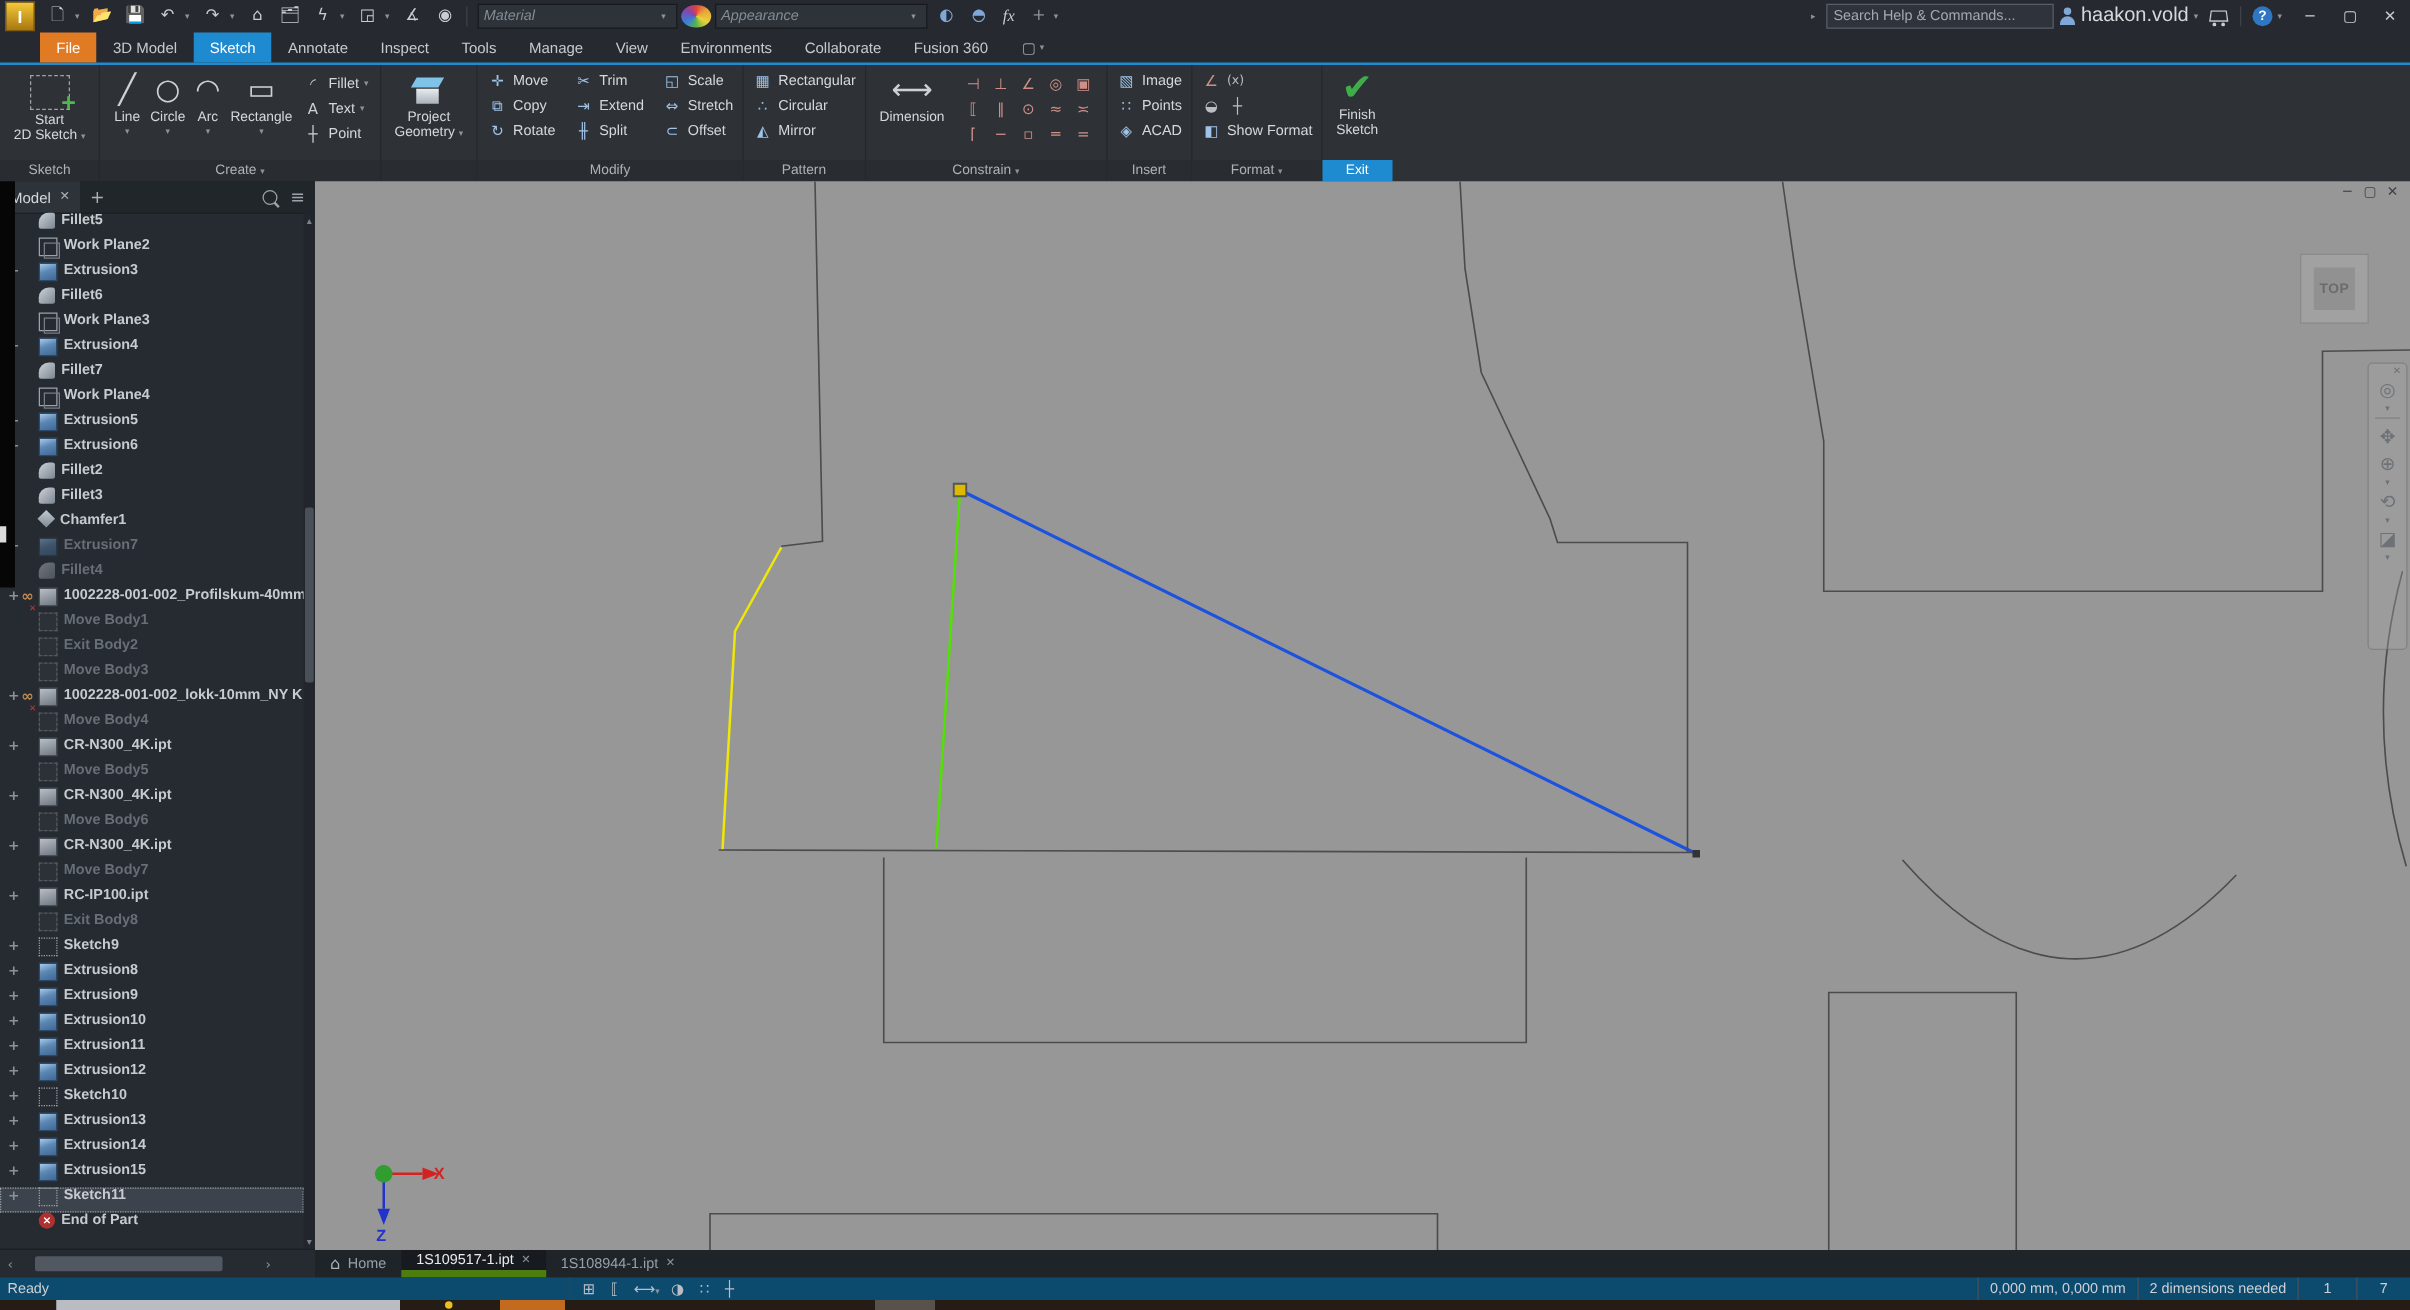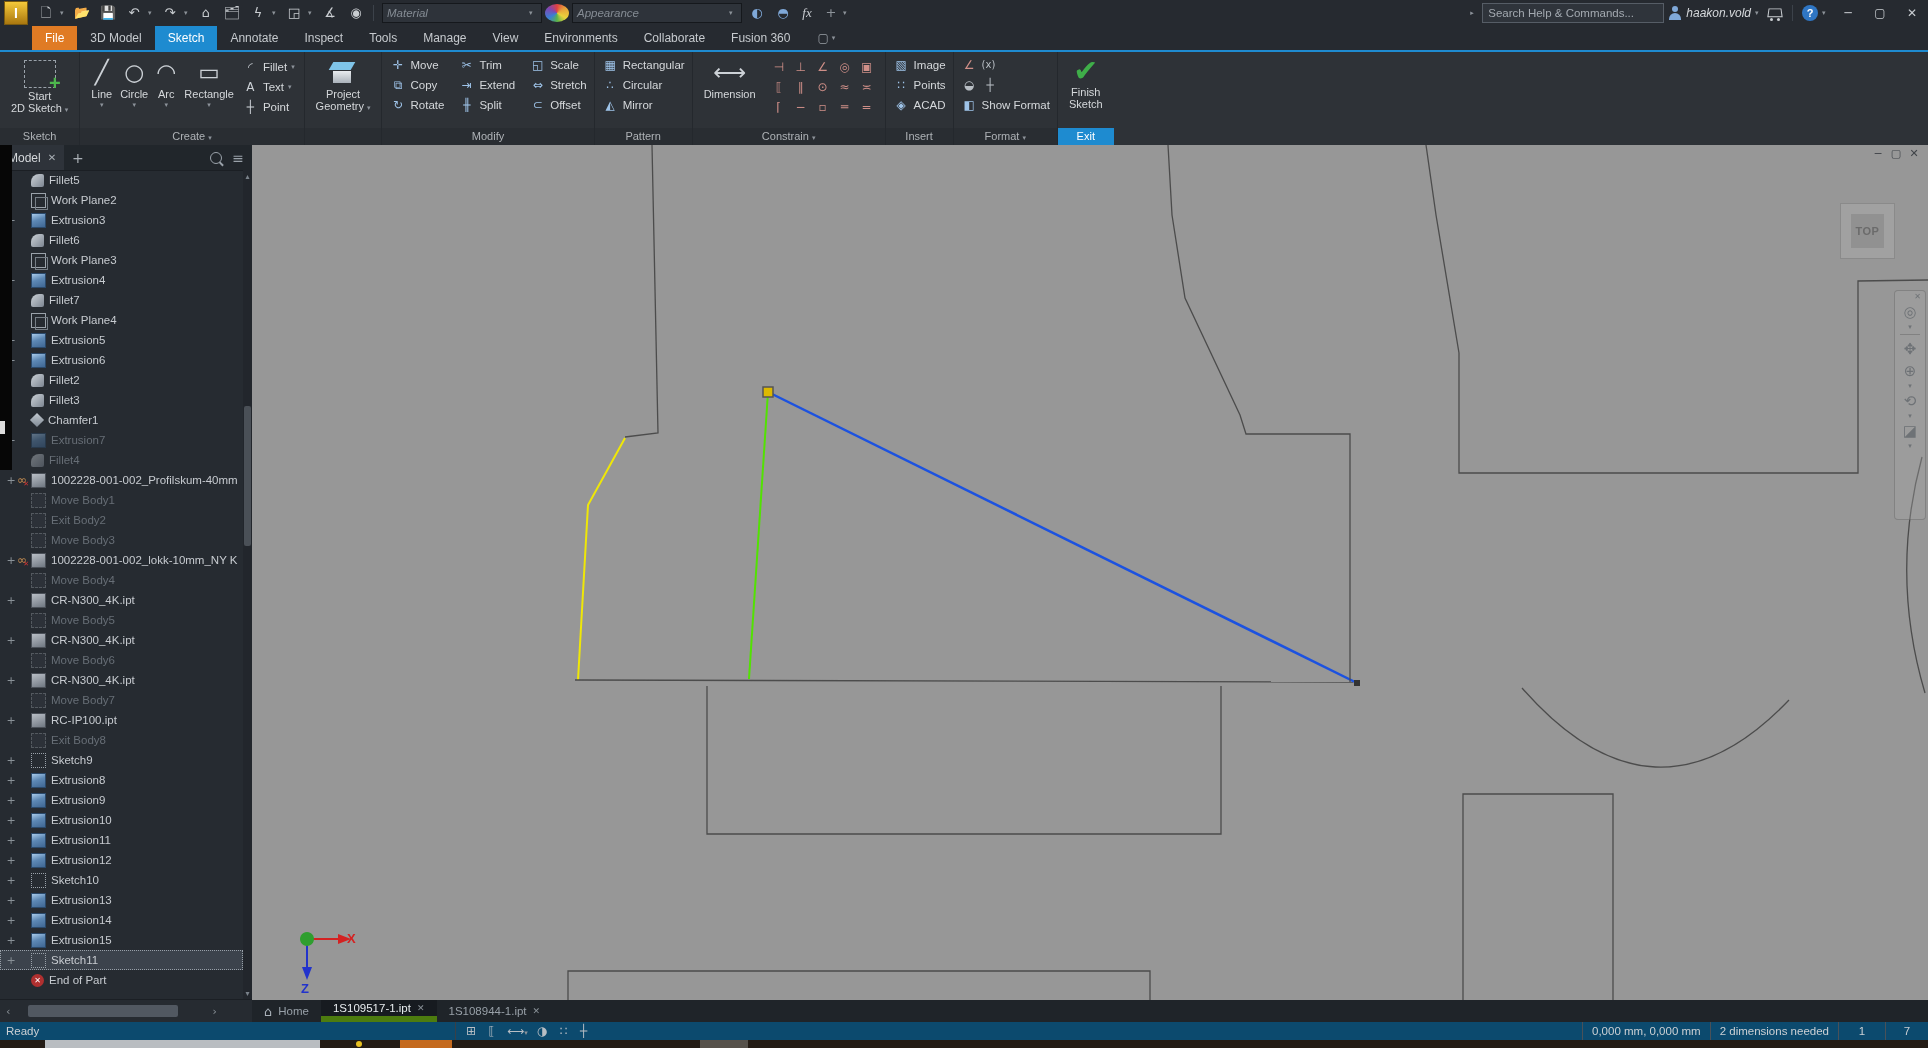--- a/index.html
+++ b/index.html
@@ -65,21 +65,21 @@
   #browser{position:absolute;left:0;top:145px;width:252px;bottom:26px;background:#262b31;}
   #browser-tabs{height:25px;background:#21262b;display:flex;align-items:center;border-bottom:1px solid #1b1f24;}
   #model-tab{height:25px;background:#2e333a;display:flex;align-items:center;padding:0 8px;gap:7px;color:#d5d8db;}
   #model-tab .x{font-size:10px;color:#aab0b6;}
   #tab-add{color:#aab0b6;font-size:14px;padding:0 8px;}
   #tab-tools{margin-left:auto;display:flex;align-items:center;gap:10px;padding-right:8px;}
   .mag{width:10px;height:10px;border:1.5px solid #9aa2aa;border-radius:50%;position:relative;}
   .mag:after{content:"";position:absolute;width:5px;height:1.5px;background:#9aa2aa;transform:rotate(45deg);left:8px;top:10px;}
   .burger{color:#9aa2aa;font-size:14px;}
   #tree{position:absolute;left:0;top:25px;right:9px;bottom:22px;overflow:hidden;}
-  .row{display:flex;align-items:center;height:20px;padding-left:5px;white-space:nowrap;font-size:11.5px;color:#c7cbd0;}
+  .row{display:flex;height:20px;padding-left:5px;white-space:nowrap;font-size:11.5px;color:#c7cbd0;font-weight:bold;}
   .row.grayed{color:#676e76;}
   .row.grayed .ticon,.row.grayed .linkmark{opacity:.45;}
   .row.selected{background:#3c434c;outline:1px dotted #98a0a8;outline-offset:-1px;}
   .exp{width:12px;text-align:center;color:#8a9298;font-size:11px;flex:none;}
   .ticon{width:13px;height:13px;margin:0 5px 0 1px;flex:none;position:relative;}
   .linkmark{flex:none;margin-right:3px;color:#c08a50;font-size:12px;position:relative;}
   .linkmark:after{content:"\2715";position:absolute;right:-2px;bottom:-1px;color:#cc3333;font-size:7px;}
   .ti-fillet{background:linear-gradient(135deg,#cdd3d8,#7c8591);border-radius:8px 2px 2px 2px;}
   .ti-workplane{border:1px solid #9aa2aa;}
   .ti-workplane:after{content:"";position:absolute;left:3px;top:3px;right:-3px;bottom:-3px;border:1px solid #767e86;}
@@ -177,21 +177,21 @@
   <div class="qat-btn glyph" style="color:#8d939a;">+</div>
   <div class="qat-caret glyph">▾</div>
 
 
   <div id="title-right">
     <span class="qat-caret glyph">▸</span>
     <div id="search-box">
       <span>Search Help &amp; Commands...</span>
     </div>
     <span class="person"></span>
-    <span style="font-size:12px;font-style:italic;">haakon.vold</span>
+    <span style="font-size:16px;">haakon.vold</span>
     <span class="qat-caret glyph">▾</span>
     <span class="cart"></span>
     <div class="tsep"></div>
     <span class="help-circ">?</span>
     <span class="qat-caret glyph">▾</span>
     <span class="winbtn glyph">─</span>
     <span class="winbtn glyph">▢</span>
     <span class="winbtn glyph">✕</span>
   </div>
 </div>

